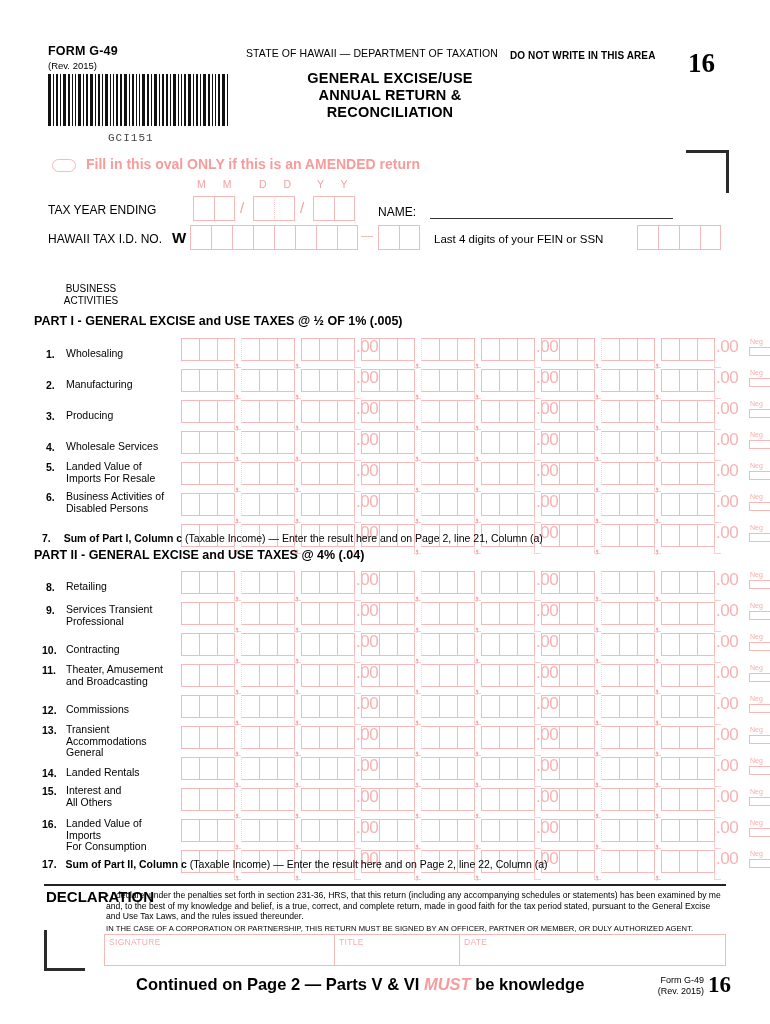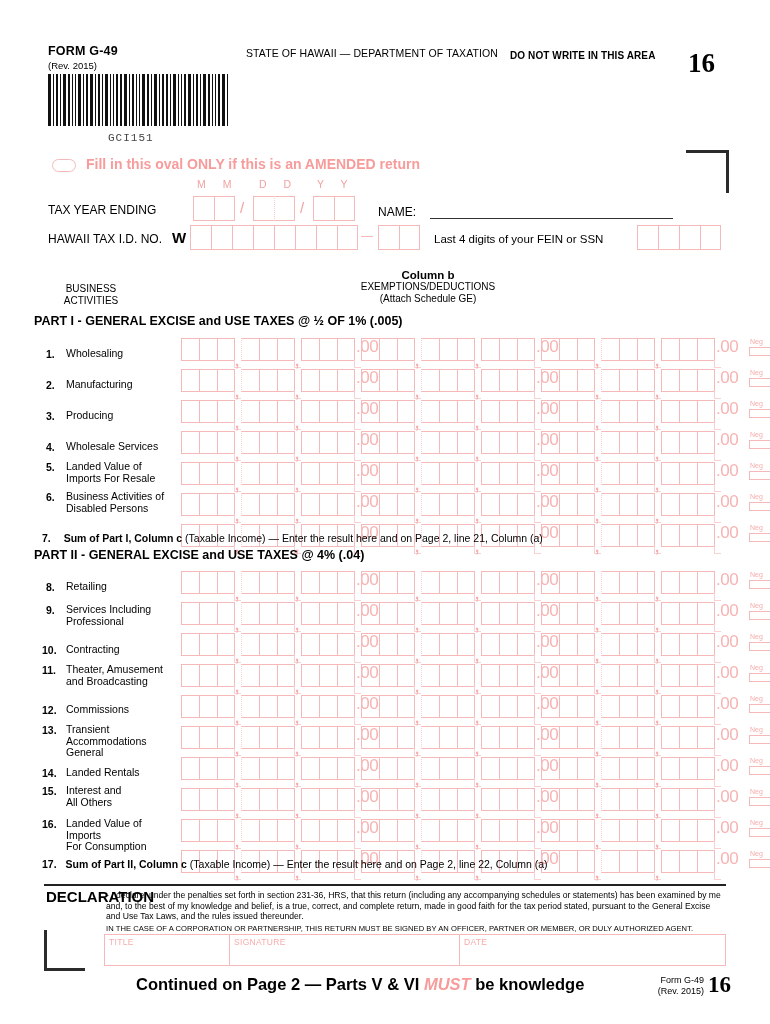--- a/index.html
+++ b/index.html
@@ -111,20 +111,25 @@
 <body>
 
 <div class="page">
 
   <div class="abs b" id="form-no">FORM G-49</div>
   <div class="abs" id="form-rev">(Rev. 2015)</div>
   <div class="abs" id="barcode"><i style="width:3px"></i><i style="width:2px;background:#fff"></i><i style="width:1px"></i><i style="width:2px;background:#fff"></i><i style="width:2px"></i><i style="width:2px;background:#fff"></i><i style="width:1px"></i><i style="width:2px;background:#fff"></i><i style="width:3px"></i><i style="width:2px;background:#fff"></i><i style="width:2px"></i><i style="width:2px;background:#fff"></i><i style="width:1px"></i><i style="width:2px;background:#fff"></i><i style="width:1px"></i><i style="width:2px;background:#fff"></i><i style="width:3px"></i><i style="width:2px;background:#fff"></i><i style="width:1px"></i><i style="width:2px;background:#fff"></i><i style="width:2px"></i><i style="width:2px;background:#fff"></i><i style="width:3px"></i><i style="width:2px;background:#fff"></i><i style="width:1px"></i><i style="width:2px;background:#fff"></i><i style="width:2px"></i><i style="width:2px;background:#fff"></i><i style="width:1px"></i><i style="width:2px;background:#fff"></i><i style="width:3px"></i><i style="width:2px;background:#fff"></i><i style="width:1px"></i><i style="width:2px;background:#fff"></i><i style="width:1px"></i><i style="width:2px;background:#fff"></i><i style="width:2px"></i><i style="width:2px;background:#fff"></i><i style="width:2px"></i><i style="width:2px;background:#fff"></i><i style="width:3px"></i><i style="width:2px;background:#fff"></i><i style="width:1px"></i><i style="width:2px;background:#fff"></i><i style="width:2px"></i><i style="width:2px;background:#fff"></i><i style="width:1px"></i><i style="width:2px;background:#fff"></i><i style="width:1px"></i><i style="width:2px;background:#fff"></i><i style="width:3px"></i><i style="width:2px;background:#fff"></i><i style="width:2px"></i><i style="width:2px;background:#fff"></i><i style="width:1px"></i><i style="width:2px;background:#fff"></i><i style="width:3px"></i><i style="width:2px;background:#fff"></i><i style="width:1px"></i><i style="width:2px;background:#fff"></i><i style="width:2px"></i><i style="width:2px;background:#fff"></i><i style="width:2px"></i><i style="width:2px;background:#fff"></i><i style="width:1px"></i><i style="width:2px;background:#fff"></i><i style="width:3px"></i><i style="width:2px;background:#fff"></i><i style="width:1px"></i><i style="width:2px;background:#fff"></i><i style="width:1px"></i><i style="width:2px;background:#fff"></i><i style="width:2px"></i><i style="width:2px;background:#fff"></i><i style="width:3px"></i><i style="width:2px;background:#fff"></i><i style="width:1px"></i><i style="width:2px;background:#fff"></i><i style="width:2px"></i><i style="width:2px;background:#fff"></i><i style="width:1px"></i><i style="width:2px;background:#fff"></i><i style="width:3px"></i><i style="width:2px;background:#fff"></i><i style="width:2px"></i><i style="width:2px;background:#fff"></i><i style="width:1px"></i><i style="width:2px;background:#fff"></i><i style="width:1px"></i><i style="width:2px;background:#fff"></i><i style="width:2px"></i><i style="width:2px;background:#fff"></i><i style="width:3px"></i><i style="width:2px;background:#fff"></i><i style="width:1px"></i><i style="width:2px;background:#fff"></i></div>
   <div class="abs" id="barcode-label">GCI151</div>
 
   <div class="abs" id="state-line">STATE OF HAWAII — DEPARTMENT OF TAXATION</div>
+  <div class="abs" id="title-block">
+    <div>GENERAL EXCISE/USE</div>
+    <div>ANNUAL RETURN &amp;</div>
+    <div>RECONCILIATION</div>
+  </div>
   <div class="abs" id="donotwrite">DO NOT WRITE IN THIS AREA</div>
   <div class="abs" id="yearbig">16</div>
 
   <div class="abs" id="tr-bracket"></div>
   <div class="abs" id="bl-bracket"></div>
 
   <div class="abs" id="amended-row">
     <div id="amended-oval"></div>
     <div id="amended-text">Fill in this oval ONLY if this is an AMENDED return</div>
   </div>
@@ -173,25 +178,20 @@
   <div class="cellrow" style="left:637px;top:225px;">
     <div class="cell"></div>
     <div class="cell"></div>
     <div class="cell"></div>
     <div class="cell"></div>
   </div>
 
   <div class="abs" id="bizact">
     <div>BUSINESS</div>
     <div>ACTIVITIES</div>
-  </div>
-  <div class="colhead" style="left:348px;top:269px;width:160px;">
-    <div class="t">Column b</div>
-    <div>EXEMPTIONS/DEDUCTIONS</div>
-    <div>(Attach Schedule GE)</div>
   </div>
 
   <div class="parthead" style="left:34px;top:314px;">PART I - GENERAL EXCISE and USE TAXES @ ½ OF 1% (.005)</div>
   <div id="part1-labels">
       <div class="lineno" style="left: 46px; top: 348px;">1.</div>
       <div class="linelabel" style="left: 66px; top: 348px; width: 110px;">
         <div>Wholesaling</div>
       </div>
       <div class="lineno" style="left: 46px; top: 379px;">2.</div>
       <div class="linelabel" style="left: 66px; top: 379px; width: 110px;">
@@ -736,21 +736,21 @@
   </div>
 
   <div class="parthead" style="left:34px;top:548px;">PART II - GENERAL EXCISE and USE TAXES @ 4% (.04)</div>
   <div id="part2-labels">
       <div class="lineno" style="left: 46px; top: 581px;">8.</div>
       <div class="linelabel" style="left: 66px; top: 581px; width: 110px;">
         <div>Retailing</div>
       </div>
       <div class="lineno" style="left: 46px; top: 604px;">9.</div>
       <div class="linelabel" style="left: 66px; top: 604px; width: 110px;">
-        <div>Services Including</div>
+        <div>Services Transient</div>
         <div>Professional</div>
       </div>
       <div class="lineno" style="left: 42px; top: 644px;">10.</div>
       <div class="linelabel" style="left: 66px; top: 644px; width: 110px;">
         <div>Contracting</div>
       </div>
       <div class="lineno" style="left: 42px; top: 664px;">11.</div>
       <div class="linelabel" style="left: 66px; top: 664px; width: 110px;">
         <div>Theater, Amusement</div>
         <div>and Broadcasting</div>
@@ -1515,25 +1515,25 @@
   <div class="sumline" style="left:42px;top:858px;">
     <span class="b">17.</span>
     <span class="b" style="margin-left:6px;">Sum of Part II, Column c</span><span> (Taxable Income) — Enter the result here and on Page 2,  line 22, Column (a)</span>
   </div>
 
   <div class="abs" id="decl-rule"></div>
   <div class="abs" id="decl-word">DECLARATION</div>
   <div class="abs" id="decl-body"> - I declare, under the penalties set forth in section 231-36, HRS, that this return (including any accompanying schedules or statements) has been examined by me and, to the best of my knowledge and belief, is a true, correct, and complete return, made in good faith for the tax period stated, pursuant to the General Excise and Use Tax Laws, and the rules issued thereunder.</div>
   <div class="abs" id="decl-note">IN THE CASE OF A CORPORATION OR PARTNERSHIP, THIS RETURN MUST BE SIGNED BY AN OFFICER, PARTNER OR MEMBER, OR DULY AUTHORIZED AGENT.</div>
   <div class="abs" id="sig-table">
+    <div class="c" style="width:230px;">
+        <span>SIGNATURE</span>
+      </div>
     <div class="c" style="width:125px;">
         <span>TITLE</span>
-      </div>
-    <div class="c" style="width:230px;">
-        <span>SIGNATURE</span>
       </div>
     <div class="c" style="width:122px;">
         <span>DATE</span>
       </div>
   </div>
 
   <div class="abs" id="footer-text">
     <span>Continued on Page 2 — Parts V &amp; VI </span><span id="footer-must">MUST</span><span> be knowledge</span>
   </div>
   <div class="abs" id="footer-form">

